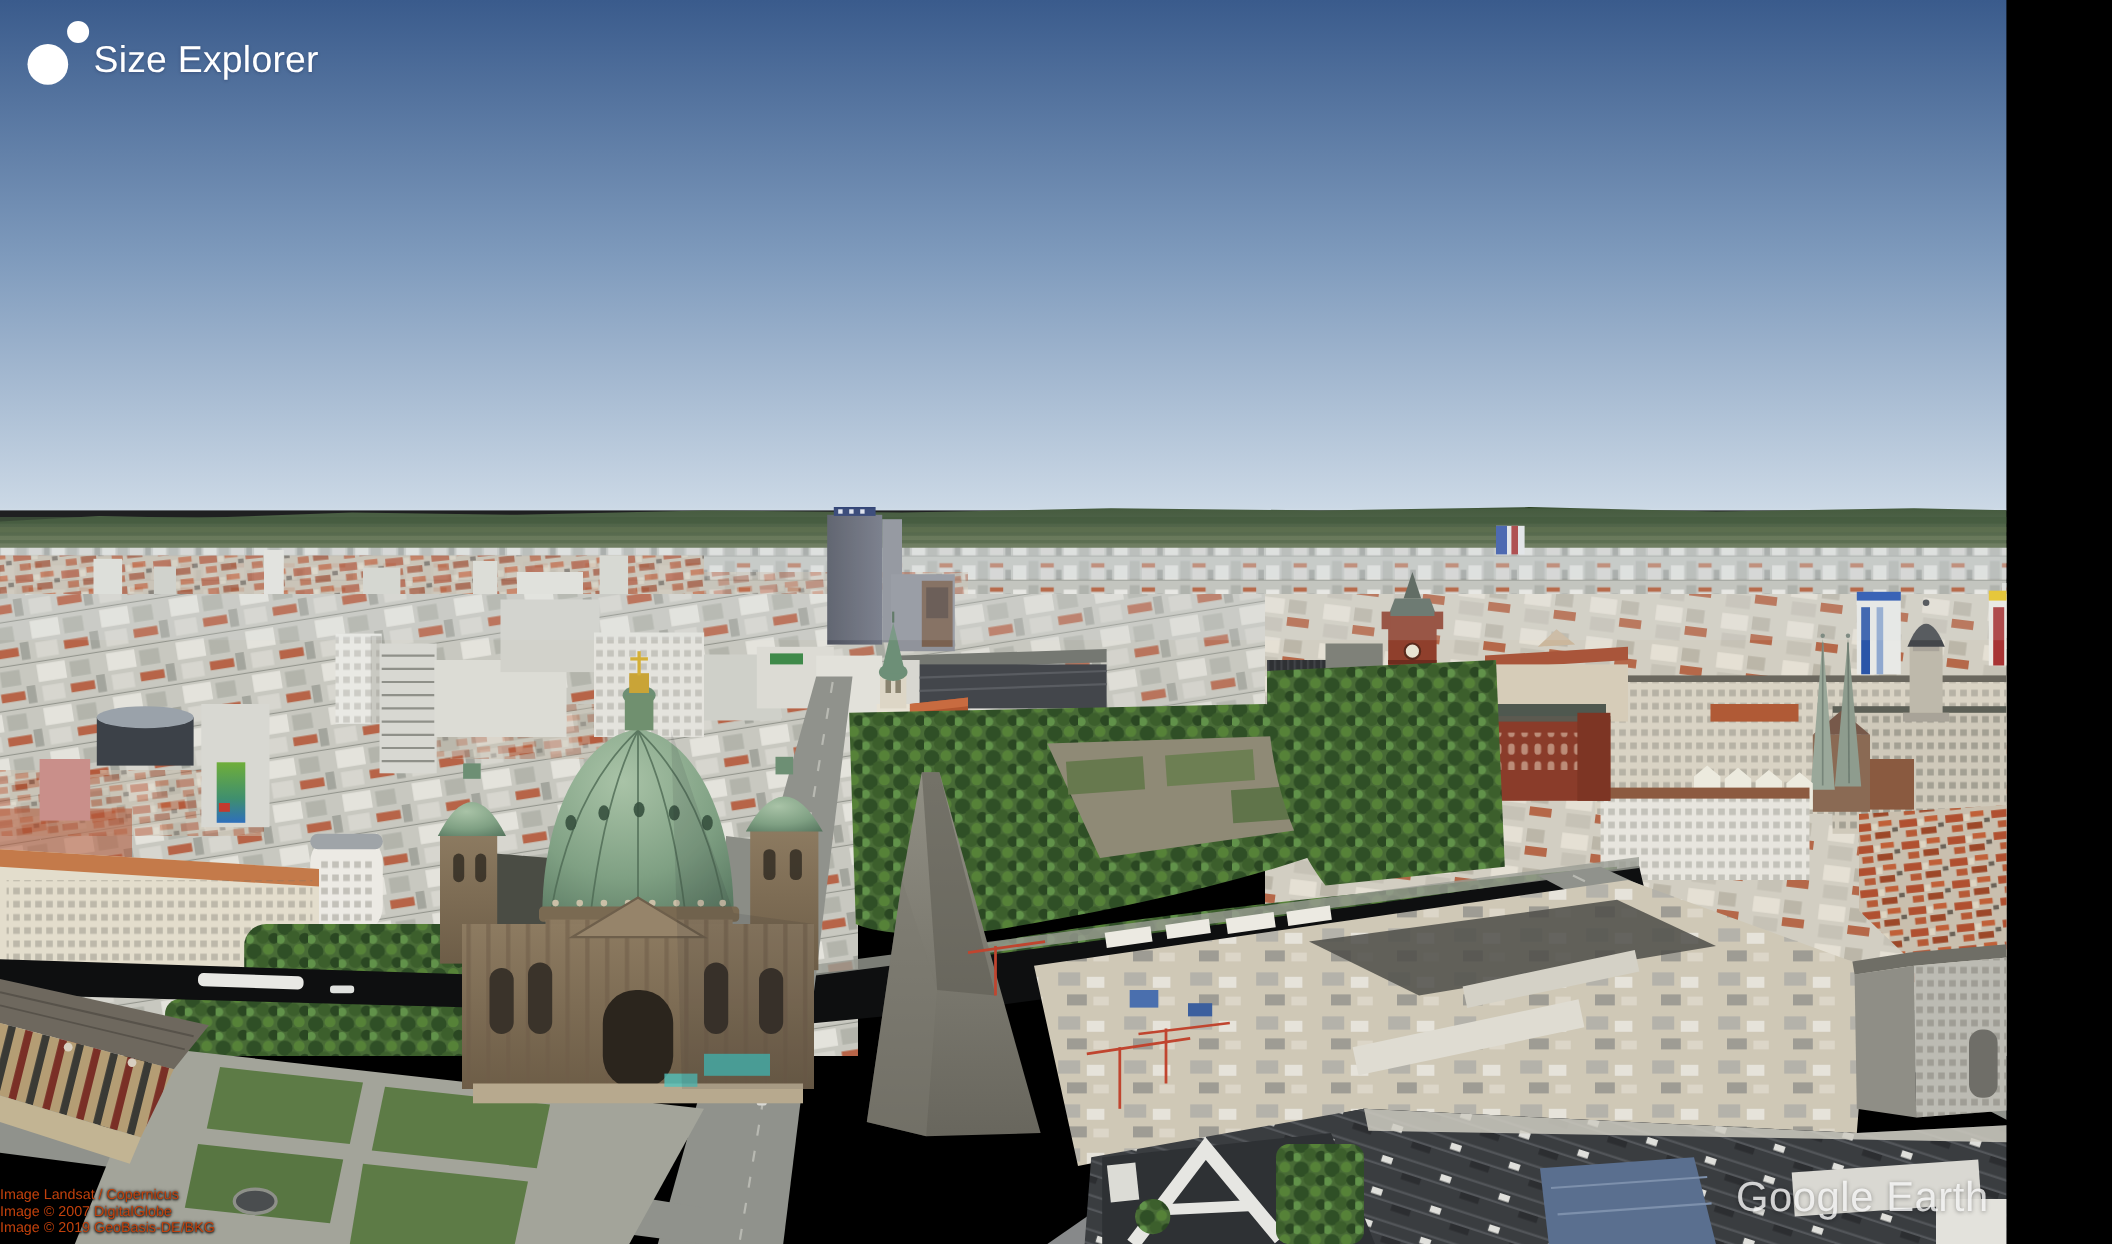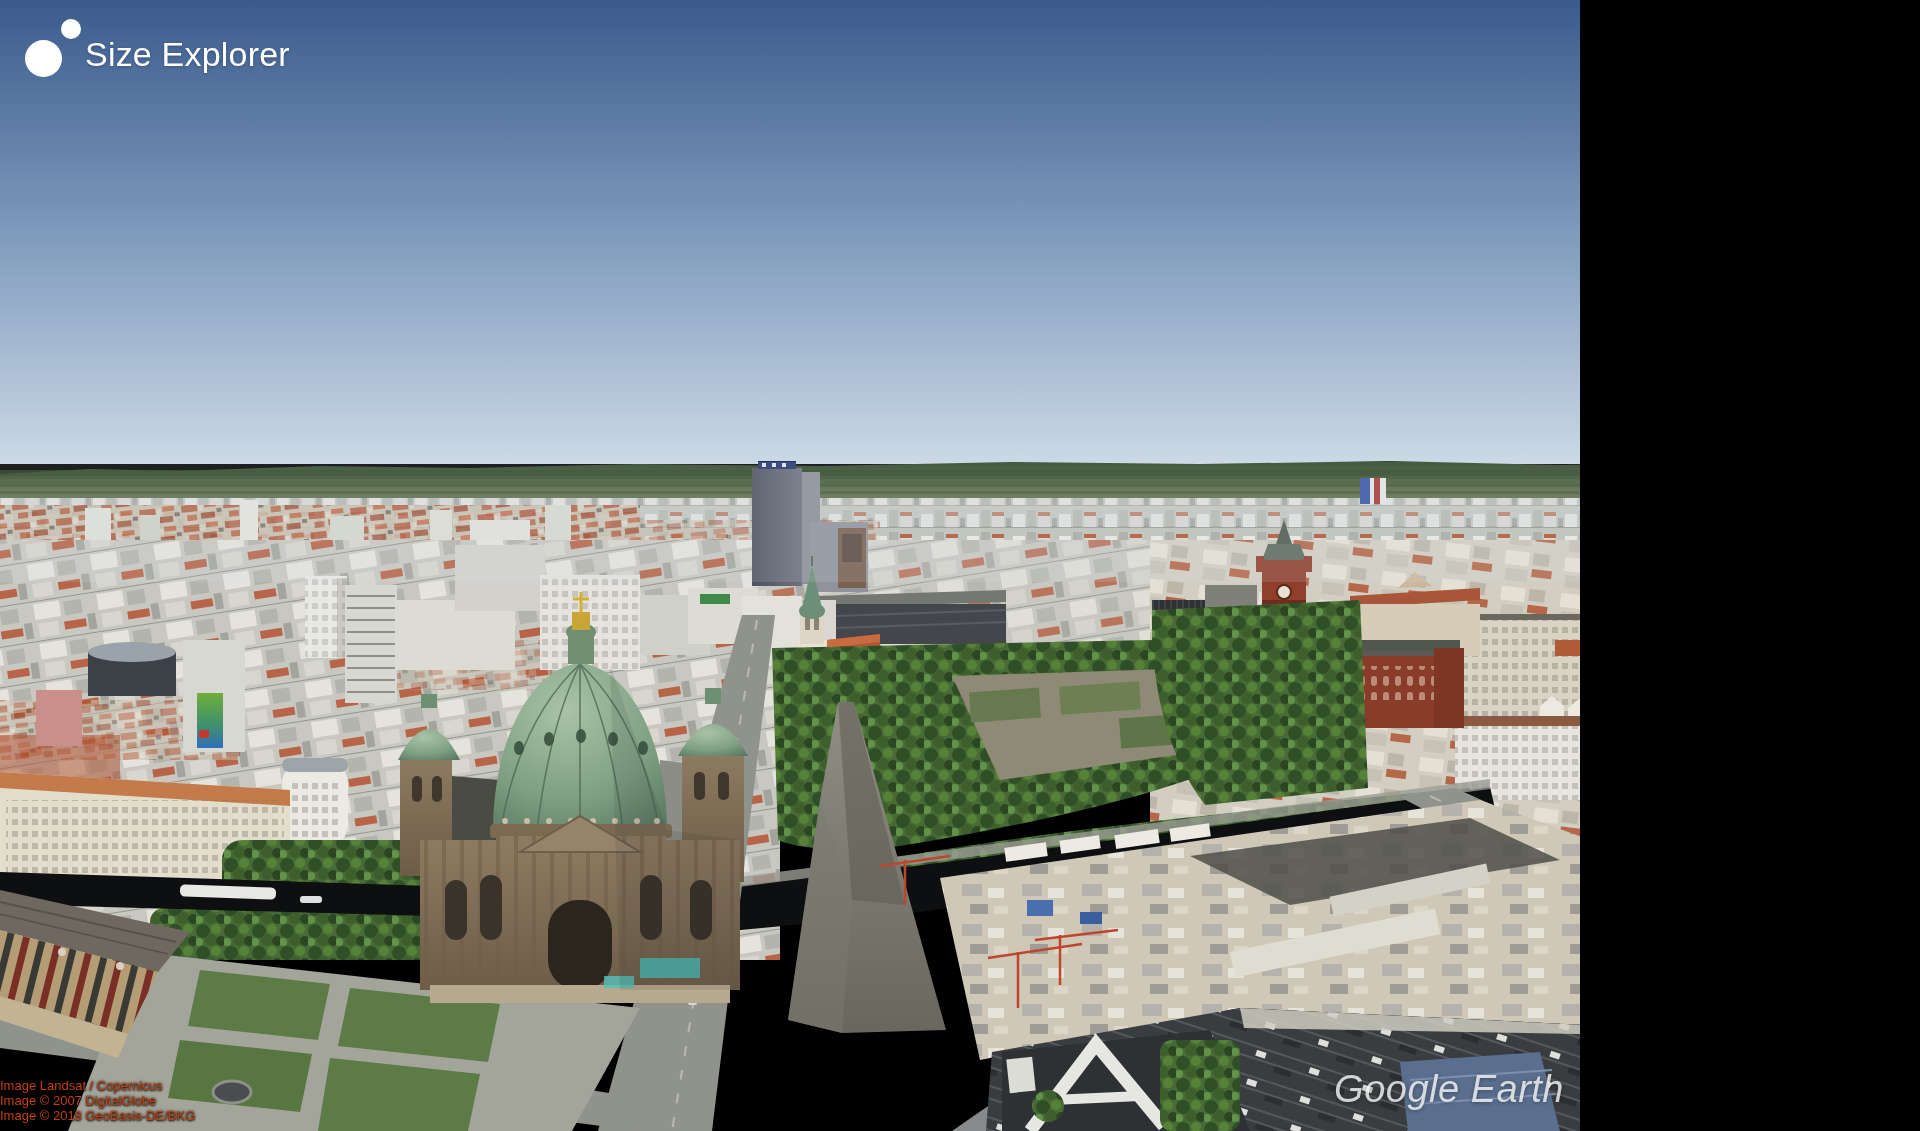--- a/index.html
+++ b/index.html
@@ -1,27 +1,27 @@
 <!DOCTYPE html>
 <html><head>
 <meta charset="utf-8">
 <style>
   html,body{margin:0;padding:0;}
   body{width:1920px;height:1131px;overflow:hidden;background:#000;font-family:"Liberation Sans",sans-serif;}
-  .stage{position:relative;width:1580px;height:1131px;overflow:hidden;}
+  .stage{position:relative;width:1824px;height:1131px;overflow:hidden;}
   .stage svg{position:absolute;left:0;top:0;}
   
   .logo{position:absolute;left:0;top:0;width:340px;height:92px;z-index:10;}
   .logo .c-big{position:absolute;left:25px;top:40px;width:37px;height:37px;border-radius:50%;background:#fff;}
   .logo .c-small{position:absolute;left:61px;top:19px;width:20px;height:20px;border-radius:50%;background:#fff;}
   .logo .logo-text{position:absolute;left:85px;top:34px;font-size:34px;line-height:40px;color:#fff;letter-spacing:0.2px;text-shadow:0 1px 3px rgba(0,0,40,.25);}
   
   .attribution{position:absolute;left:0;right:0;bottom:8px;z-index:10;text-align:left;color:#c2410c;font-size:13px;line-height:15px;text-shadow:0 0 3px #000,0 1px 2px #000;}
   
-  .watermark{position:absolute;right:16px;bottom:20px;z-index:10;font-size:38px;color:rgba(255,255,255,.78);letter-spacing:.5px;text-shadow:0 1px 4px rgba(0,0,0,.35);font-style:italic;}
+  .watermark{position:absolute;right:16px;bottom:20px;z-index:10;font-size:38px;color:rgba(255,255,255,.78);letter-spacing:.5px;text-shadow:0 1px 4px rgba(0,0,0,.35);}
 </style>
 </head>
 <body>
 
 <div class="stage">
 
 <svg width="1920" height="1131" viewBox="0 0 1920 1131">
   <defs>
     <linearGradient id="skyGrad" x1="0" y1="0" x2="0" y2="1">
       <stop offset="0" stop-color="#3a5b8c"></stop>
@@ -586,18 +586,18 @@
 
   <div class="logo">
     <div class="c-big"></div>
     <div class="c-small"></div>
     <span class="logo-text">Size Explorer</span>
   </div>
 
   <div class="attribution">
     <div>Image Landsat / Copernicus</div>
     <div>Image © 2007 DigitalGlobe</div>
-    <div>Image © 2018 GeoBasis-DE/BKG</div>
+    <div>Image © 2019 GeoBasis-DE/BKG</div>
   </div>
 
   <div class="watermark">Google Earth</div>
 
 </div>
 
 </body></html>

